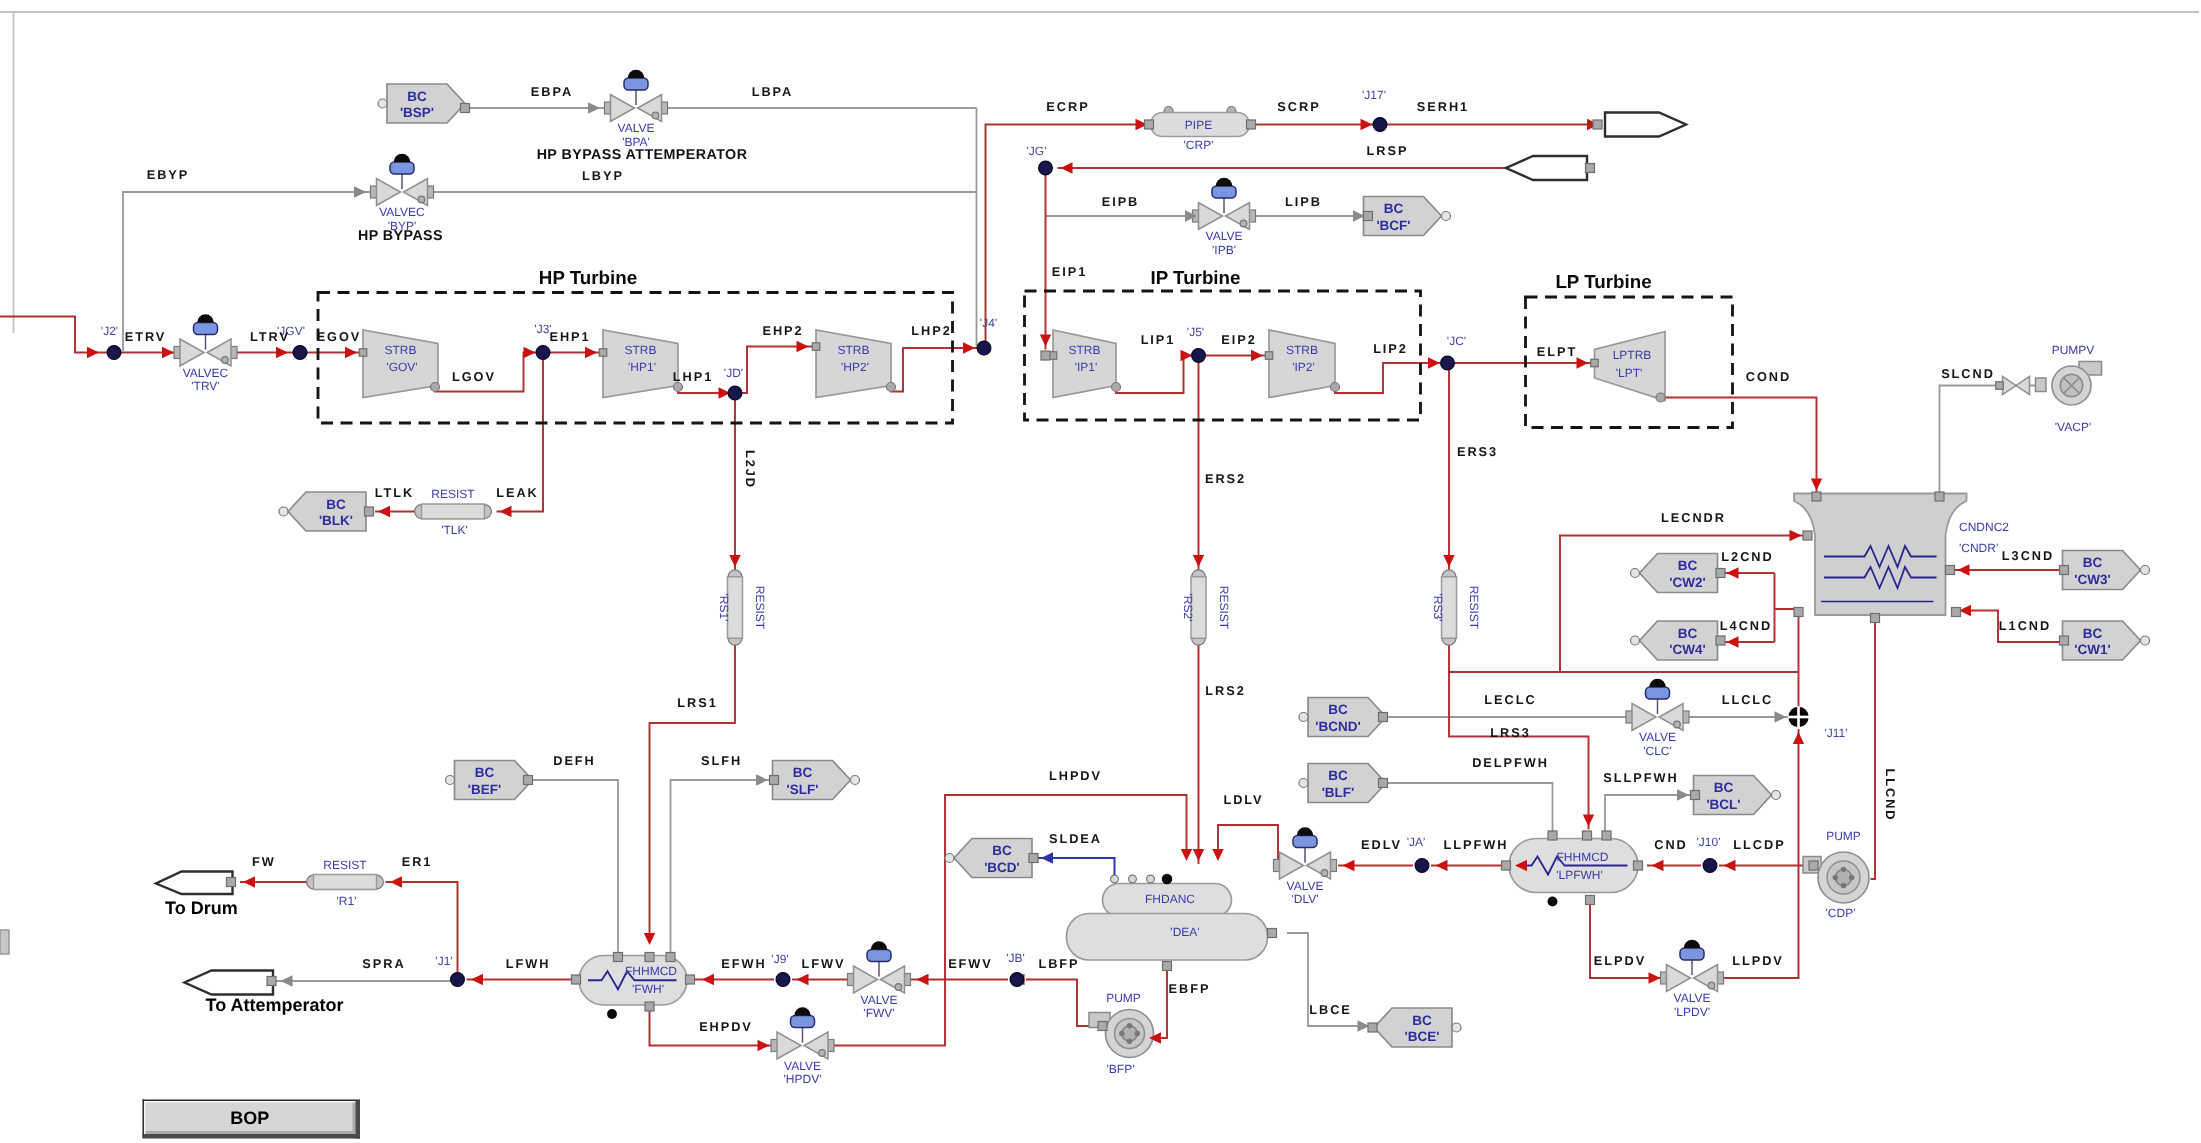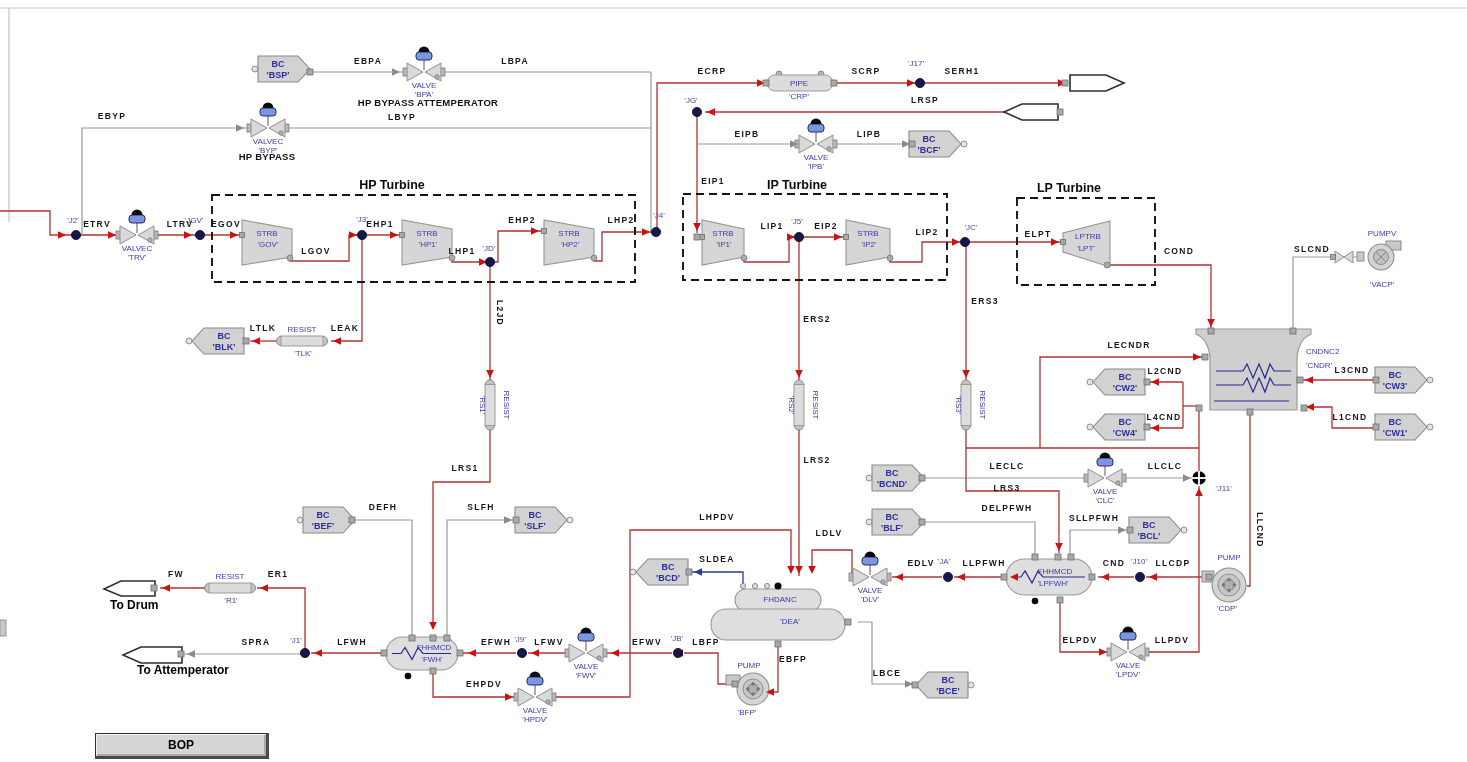--- a/index.html
+++ b/index.html
@@ -6,21 +6,21 @@
   #canvas{position:relative;width:1467px;height:762px;background:#ffffff;font-family:"Liberation Sans",sans-serif;overflow:hidden}
   #schematic{position:absolute;left:0;top:0}
   text{font-family:"Liberation Sans",sans-serif}
   .ll{font-size:8.5px;font-weight:bold;letter-spacing:1.3px;fill:#161616}
   .cl{font-size:8px;fill:#3a3aae}
   .tg{font-size:9px;font-weight:bold;fill:#2d2da0}
   .nl{font-size:8px;fill:#4646a0}
   .hd{font-size:12.5px;font-weight:bold;fill:#0a0a0a}
   .hd2{font-size:9.5px;font-weight:600;fill:#111;letter-spacing:.3px}
   .fl{font-size:12px;font-weight:bold;fill:#000}
-  #bop{position:absolute;left:95px;top:733px;width:174px;height:26px;background:#d6d6d6;
+  #bop{position:absolute;left:95px;top:733px;width:145px;height:26px;background:#d6d6d6;
        border:1px solid #2f2f2f;border-right:3px solid #4a4a4a;border-bottom:3px solid #4a4a4a;
        box-shadow:inset 1px 1px 0 #f4f4f4, inset -2px -2px 0 #aaaaaa;
        font-family:"Liberation Sans",sans-serif;font-size:12px;font-weight:bold;color:#000;cursor:pointer}
 </style>
 </head>
 <body>
 
 <div id="canvas">
   <svg id="schematic" width="1467" height="762" viewBox="0 0 1467 762">
       <g>

